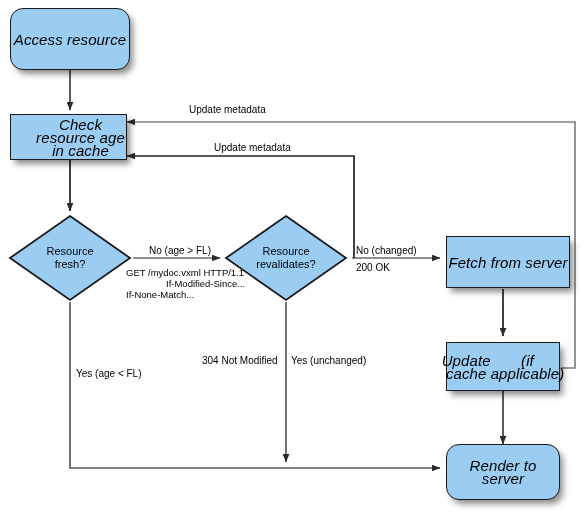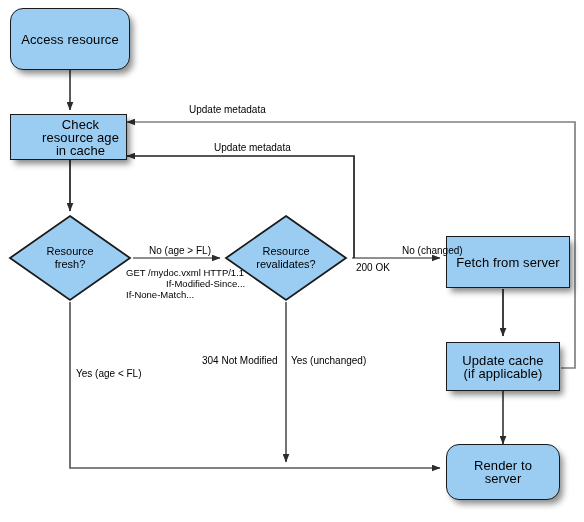--- a/index.html
+++ b/index.html
@@ -1,22 +1,22 @@
 <!DOCTYPE html>
 <html><head>
 <meta charset="utf-8">
 <style>
   html,body{margin:0;padding:0;background:#ffffff;}
   body{width:584px;height:522px;font-family:"Liberation Sans","DejaVu Sans",sans-serif;}
   #canvas{position:relative;width:584px;height:522px;overflow:hidden;background:#fff;}
   svg#wires{position:absolute;left:0;top:0;width:584px;height:522px;}
 
   .node{position:absolute;box-sizing:border-box;display:flex;align-items:center;
-        justify-content:center;text-align:center;color:#000;font-size:13px;line-height:13px;
-        letter-spacing:.1px;}
+        justify-content:center;text-align:center;color:#000;font-size:15px;line-height:13px;
+        letter-spacing:.1px;font-style:italic;}
   .rect{background:#9bcdf3;border:1.6px solid #1a1a1a;
         box-shadow:4px 5px 6px -1px rgba(0,0,0,.45);}
   .rounded{background:#9bcdf3;border:1.8px solid #1a1a1a;border-radius:13px;
         box-shadow:4px 5px 6px -1px rgba(0,0,0,.45);}
 
   .dia{position:absolute;}
   .dia .lbl{position:absolute;left:0;top:0;width:100%;height:100%;
         display:flex;align-items:center;justify-content:center;text-align:center;
         font-size:11px;line-height:13px;color:#000;}
 
@@ -95,37 +95,37 @@
     <div class="lbl" style="flex-direction:column;">
       <span>Resource</span>
       <span>revalidates?</span>
     </div>
   </div>
 
   <div class="node rect" style="left:446px;top:236px;width:124px;height:52px;">
     <span>Fetch from server</span>
   </div>
 
-  <div class="node rect" style="left:446px;top:342px;width:114px;height:49px;flex-direction:column;">
+  <div class="node rect" style="left:446px;top:342px;width:114px;height:49px;flex-direction:row;">
     <span>Update cache</span>
     <span>(if applicable)</span>
   </div>
 
   <div class="node rounded" style="left:446px;top:444px;width:114px;height:56px;flex-direction:column;align-items:center;">
     <span>Render to</span>
     <span>server</span>
   </div>
 
   <div class="edgelabel" style="left:189px;top:104px;">Update metadata</div>
 
   <div class="edgelabel" style="left:214px;top:142px;">Update metadata</div>
 
   <div class="edgelabel" style="left:137px;top:245px;padding-left:12px;">No (age &gt; FL)</div>
 
-  <div class="edgelabel" style="left:356px;top:245px;padding-left:46px;">No (changed)</div>
+  <div class="edgelabel" style="left:356px;top:245px;">No (changed)</div>
 
   <div class="edgelabel" style="left:356px;top:262px;">200 OK</div>
 
   <div class="codeblk" style="left:126px;top:267px;">GET /mydoc.vxml HTTP/1.1</div>
   <div class="codeblk" style="left:126px;top:278px;margin-left:40px;">If-Modified-Since...</div>
   <div class="codeblk" style="left:126px;top:289px;">If-None-Match...</div>
 
   <div class="edgelabel" style="left:76px;top:368px;">Yes (age &lt; FL)</div>
 
   <div class="edgelabel" style="left:202px;top:355px;">304 Not Modified</div>

